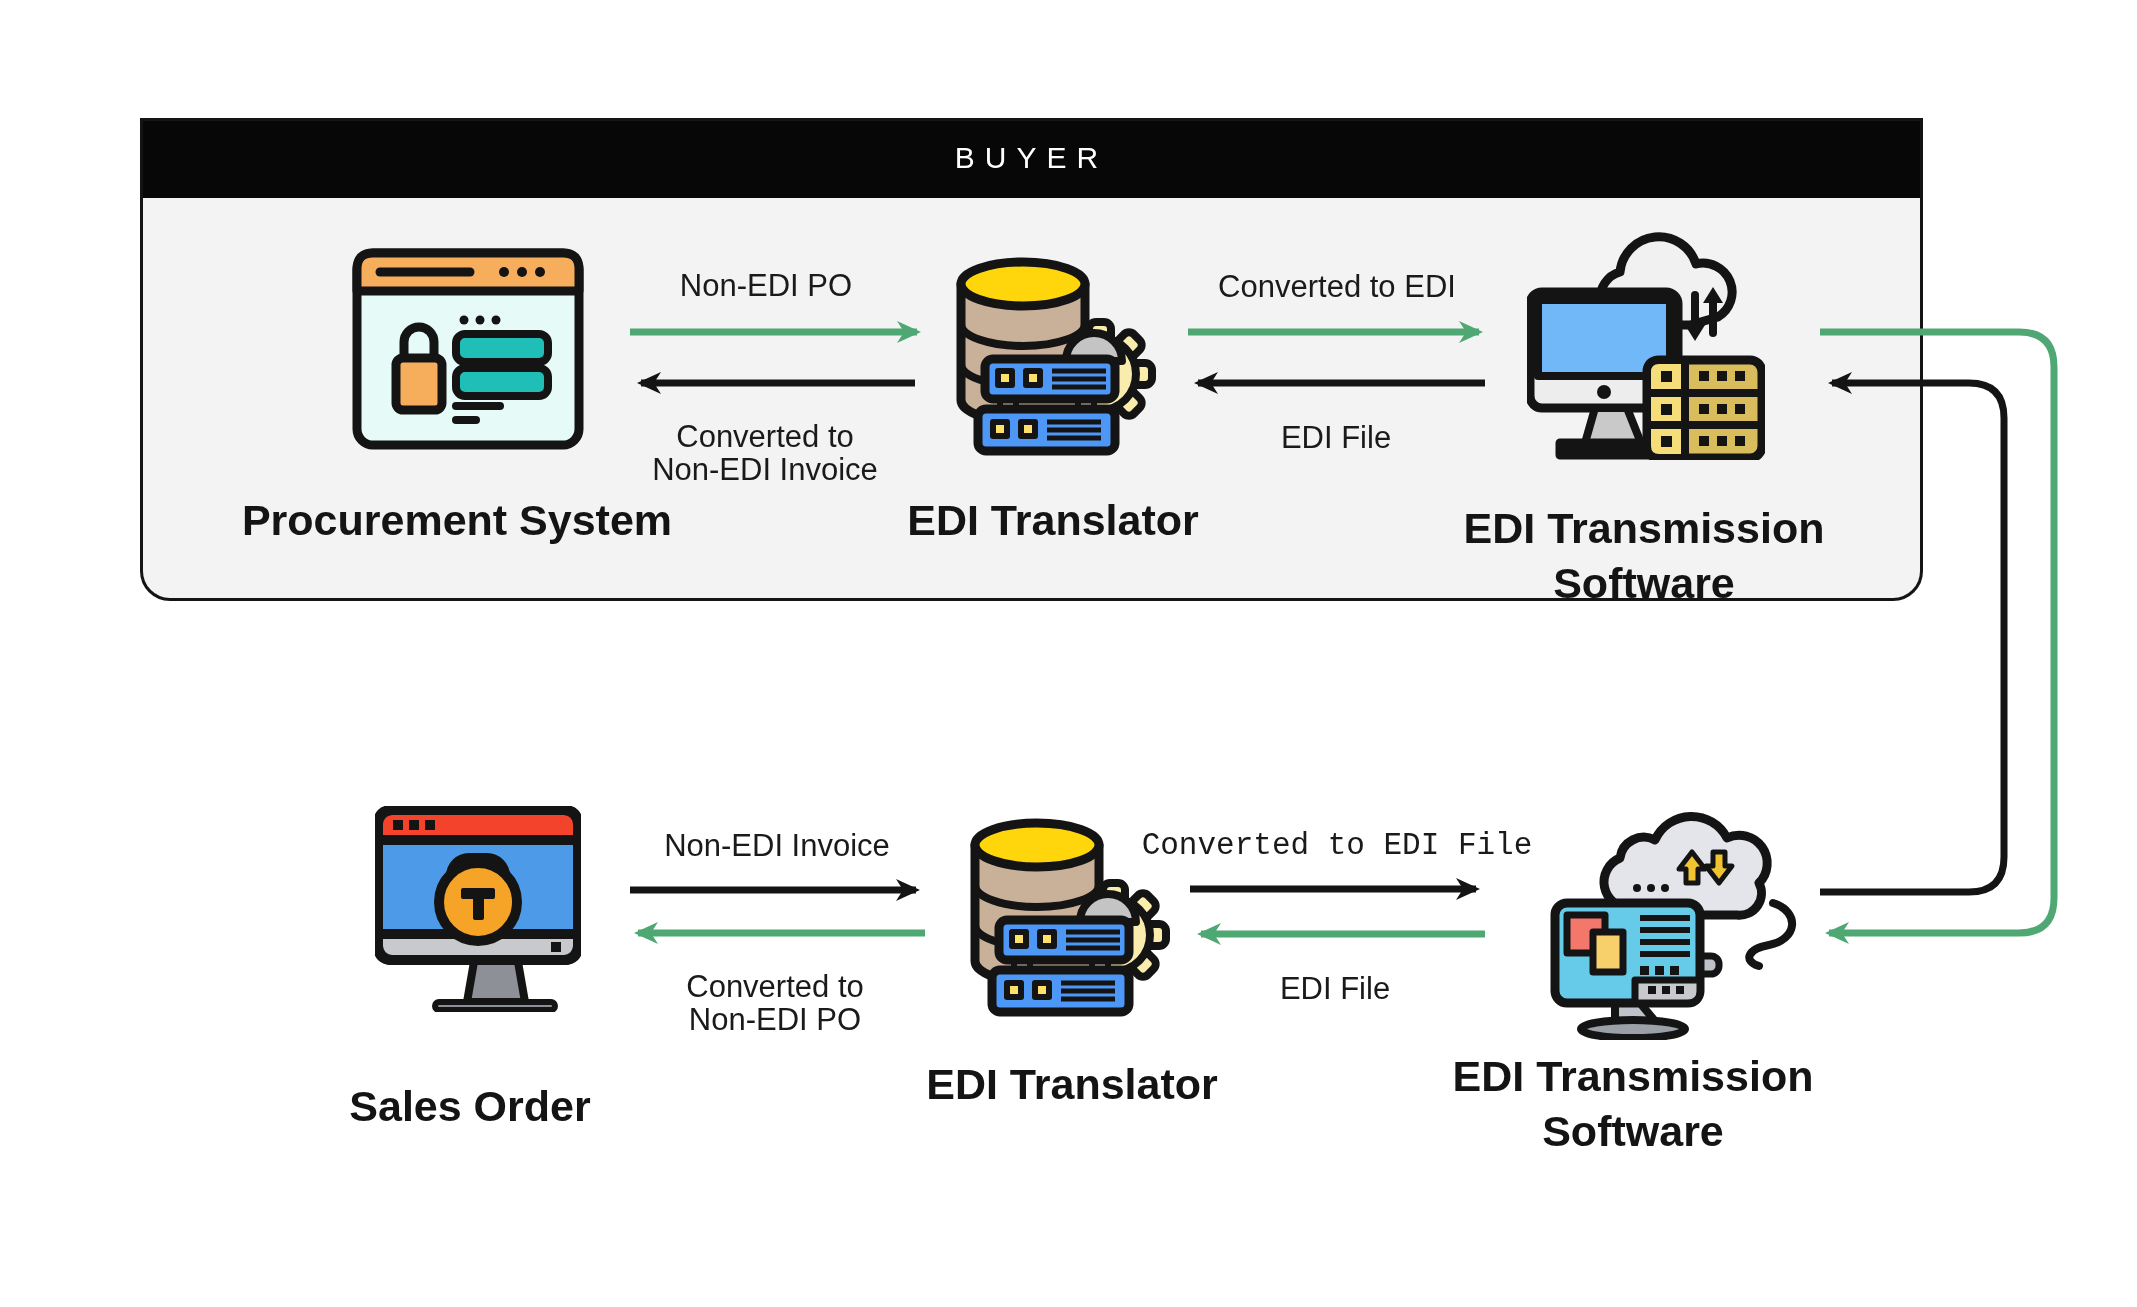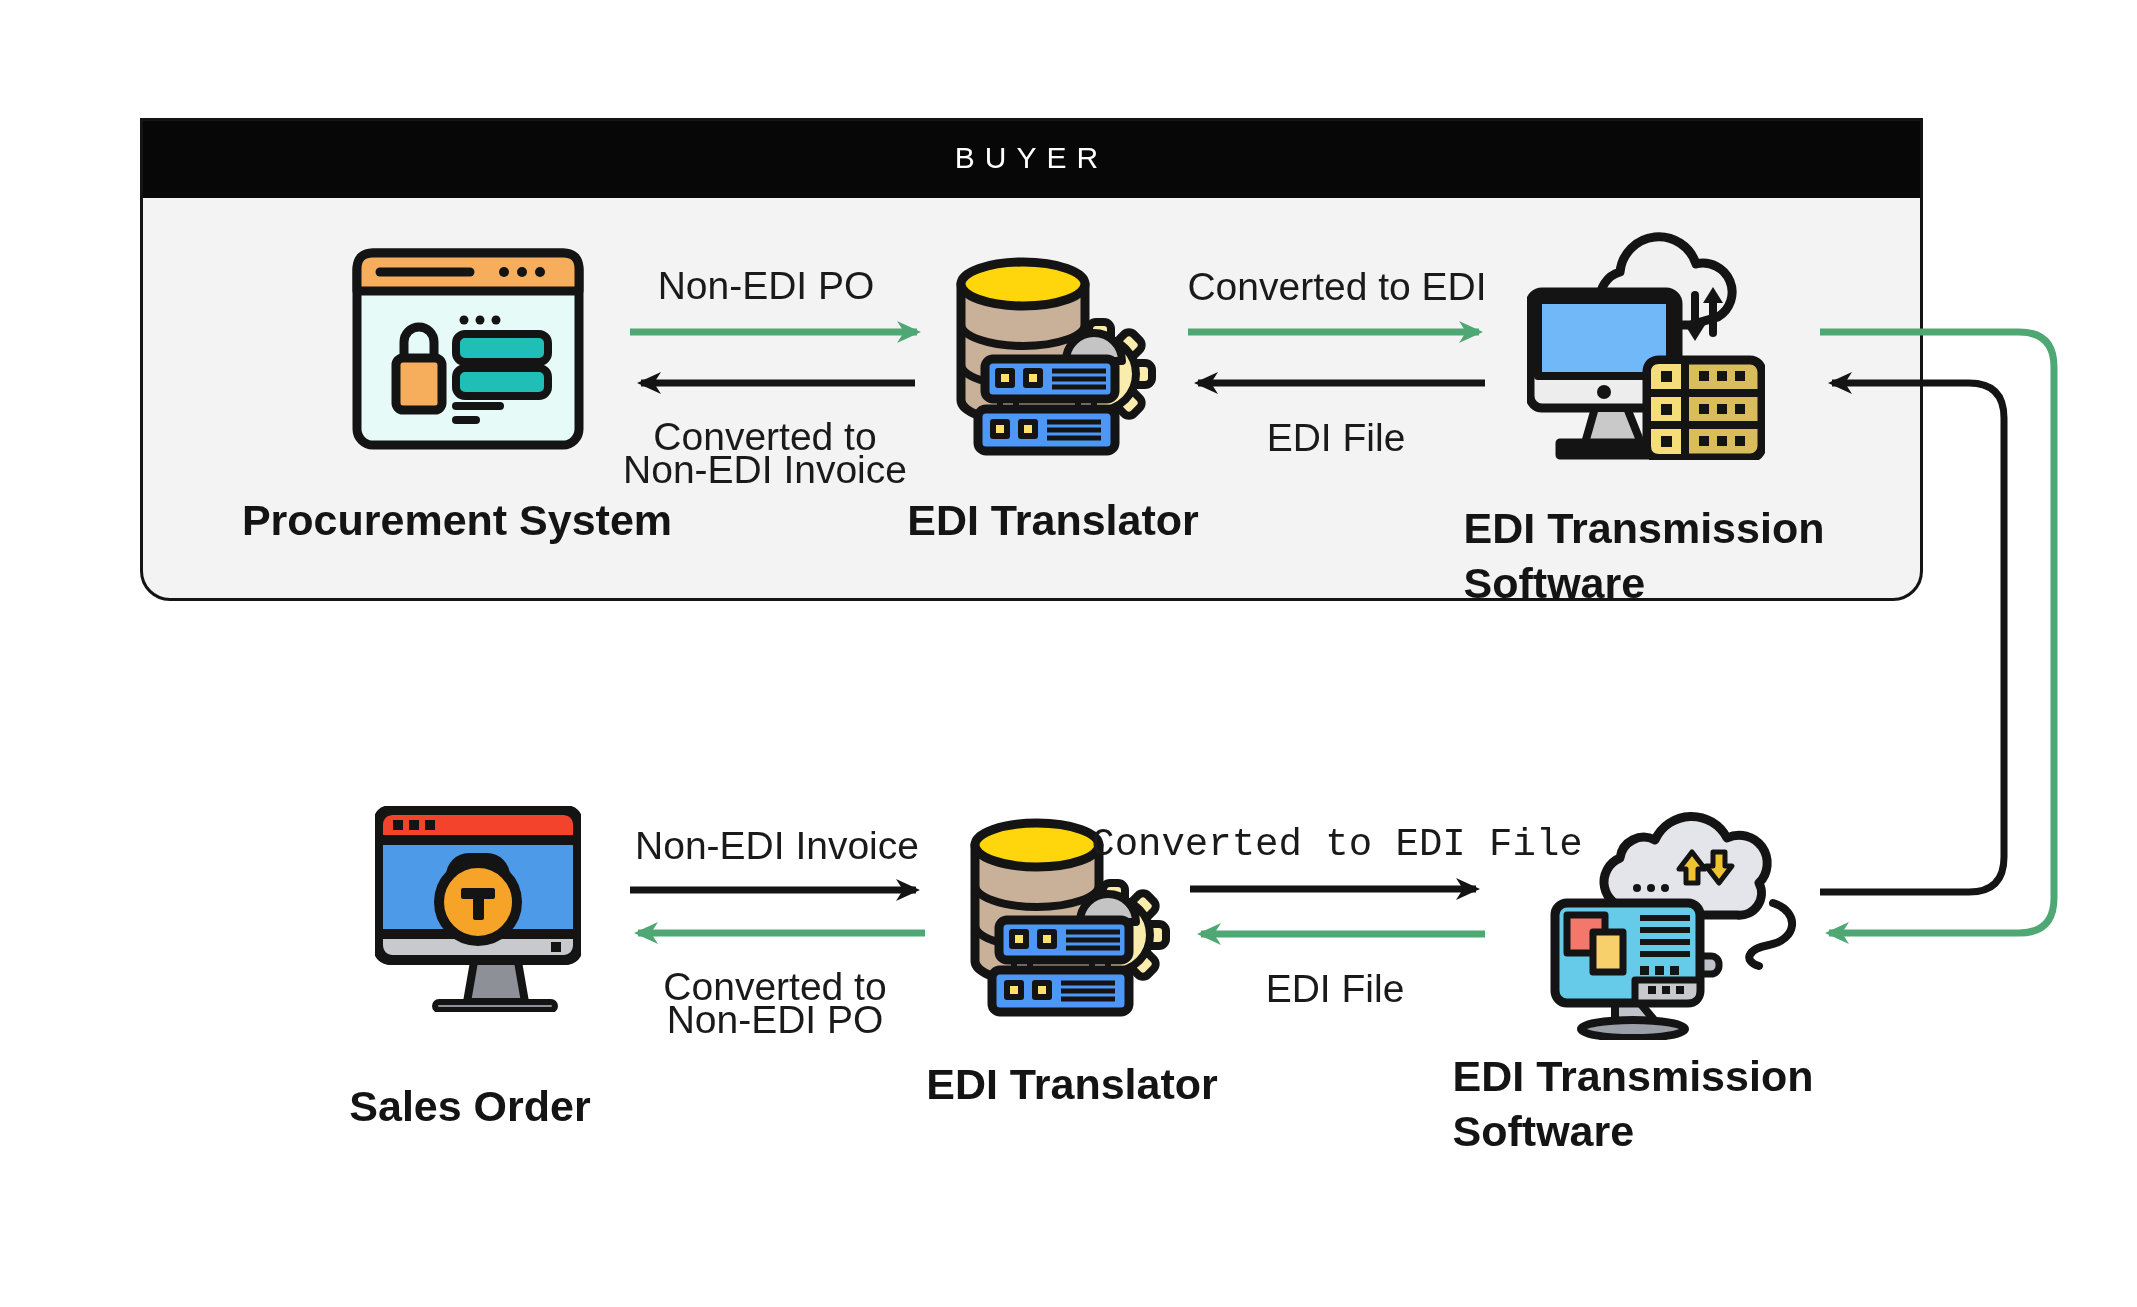--- a/index.html
+++ b/index.html
@@ -14,26 +14,26 @@
   .panel.buyer{top:118px;height:483px;}
   .panel.vendor{top:675px;height:510px;}
   .panel-header{
     position:absolute;left:-3px;top:-3px;right:-3px;height:80px;background:#070707;
     display:flex;align-items:center;justify-content:center;
   }
   .panel-header span{
     color:#ffffff;font-size:30px;font-weight:400;letter-spacing:10px;
   }
   .node-label{
-    position:absolute;transform:translate(-50%,-50%);text-align:left;
+    position:absolute;transform:translate(-50%,-50%);text-align:center;
     font-weight:700;font-size:43px;line-height:55px;color:#141414;white-space:nowrap;
   }
   .flow-label{
     position:absolute;transform:translate(-50%,-50%);text-align:center;
-    font-weight:400;font-size:39px;line-height:33px;color:#1a1a1a;white-space:nowrap;
+    font-weight:400;font-size:31px;line-height:33px;color:#1a1a1a;white-space:nowrap;
   }
   .flow-label span,.node-label span{display:block;}
   .icon{position:absolute;}
   .icon svg{display:block;width:100%;height:100%;}
   .overlay{position:absolute;left:0;top:0;width:2137px;height:1307px;pointer-events:none;}
 </style>
 </head>
 <body>
 
 <div class="stage">

